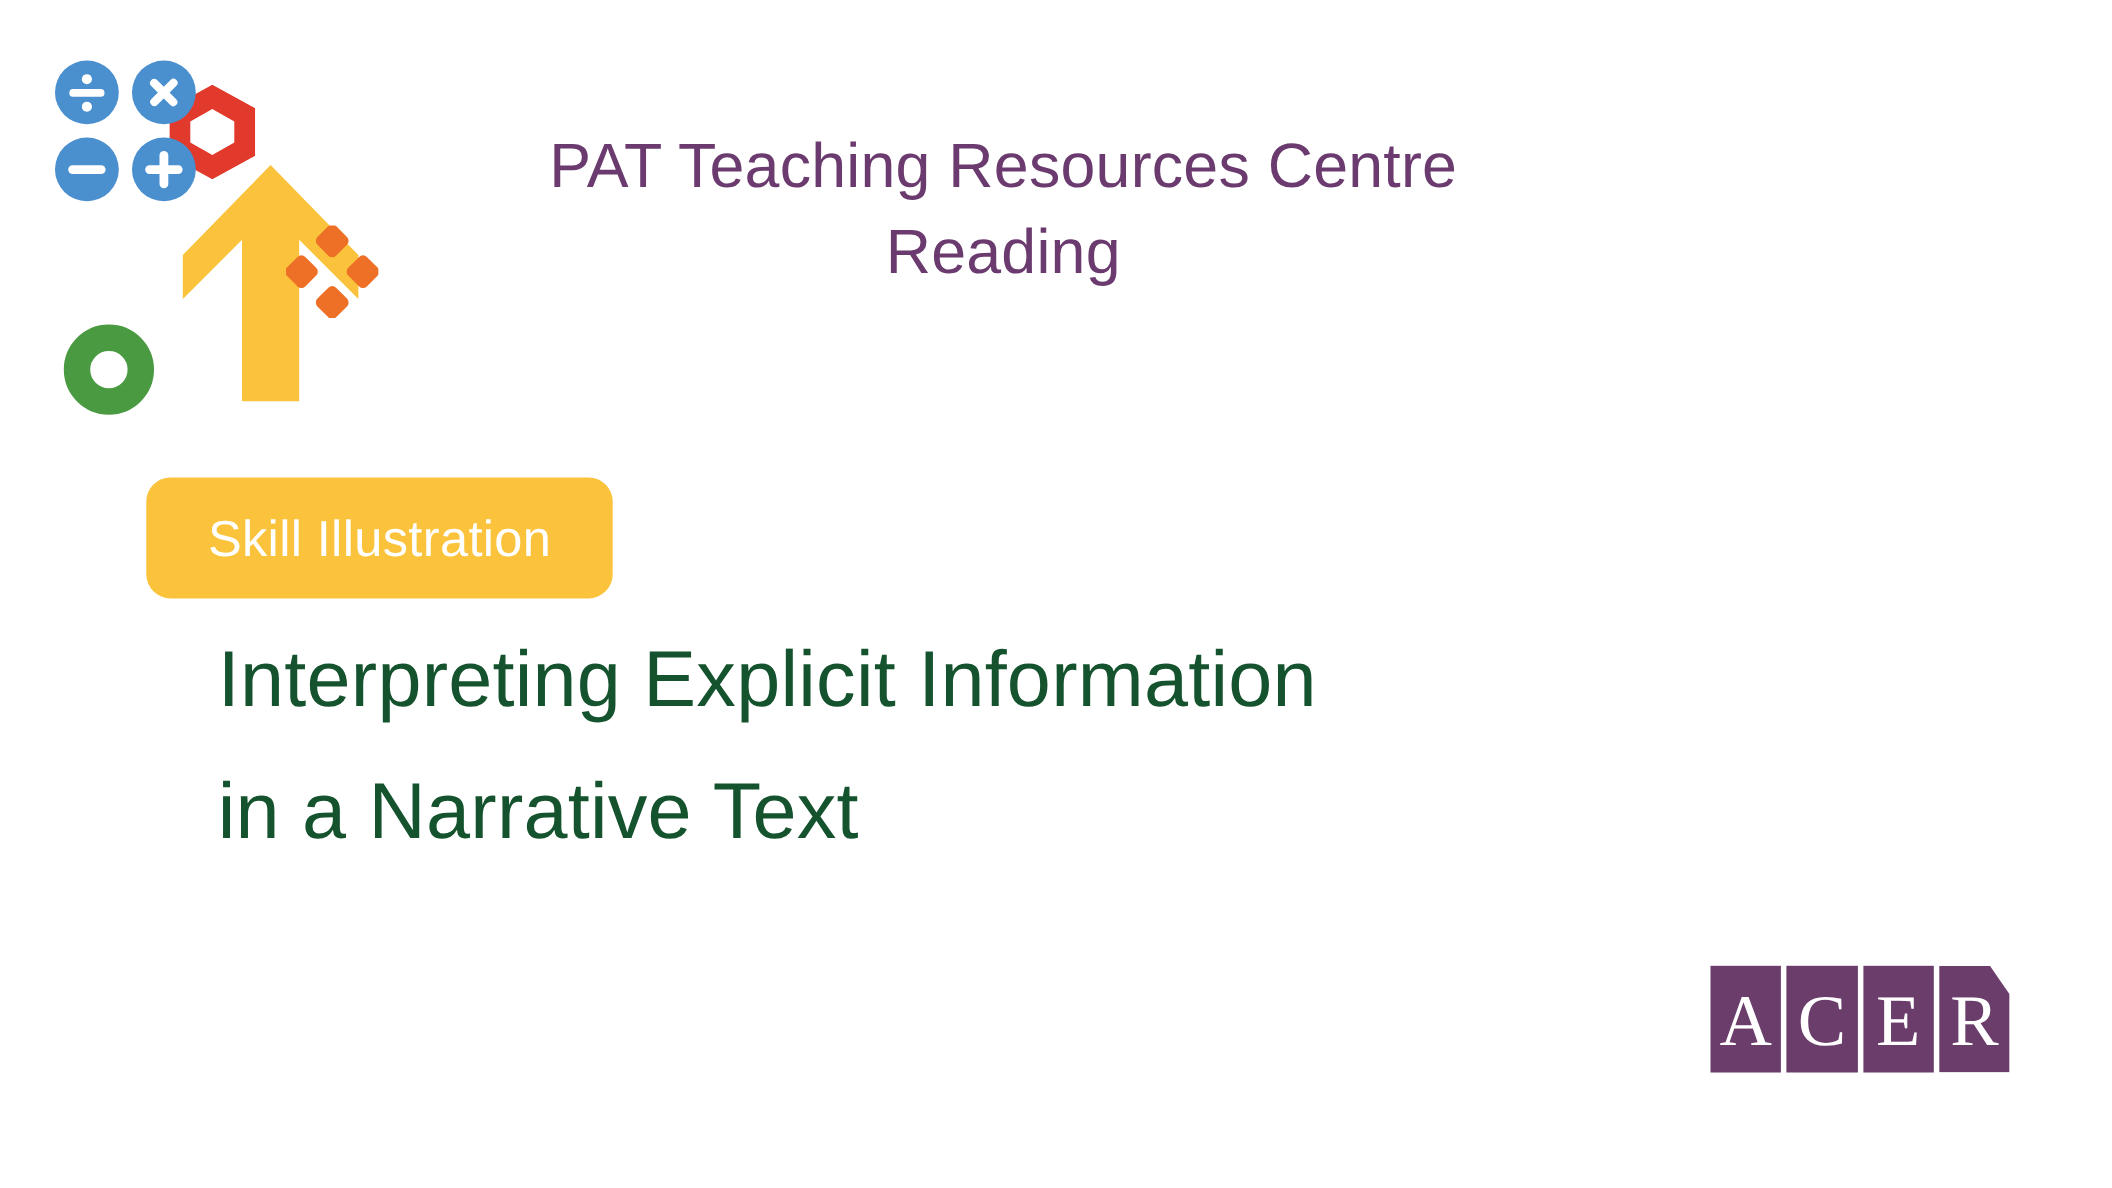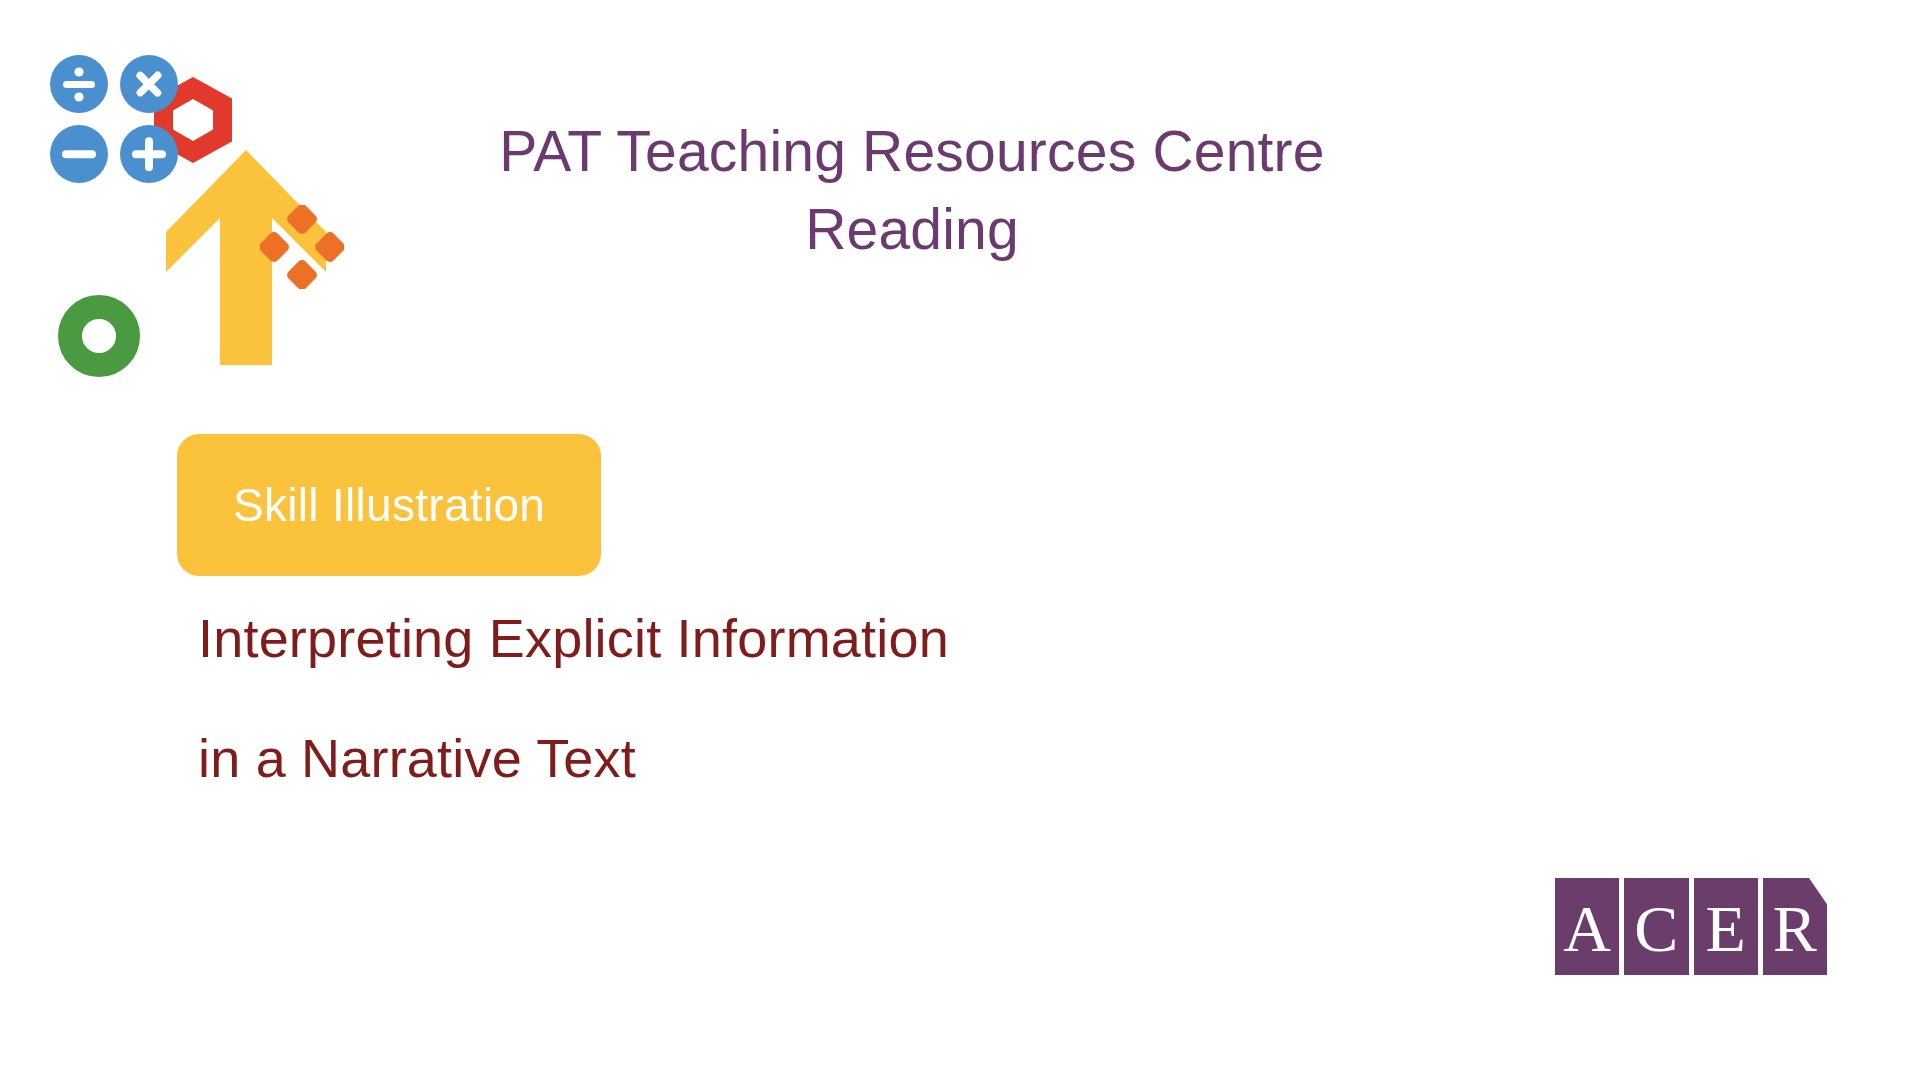--- a/index.html
+++ b/index.html
@@ -75,43 +75,42 @@
     letter-spacing: 0.2px;
     white-space: pre-line;
     text-align: center;
   }
 
   
   .badge {
     position: absolute;
     left: 133px;
     top: 434px;
-    height: 142px;
+    height: 110px;
     padding: 0 56px;
     border-radius: 22px;
     background: #FBC33C;
     display: flex;
     align-items: center;
     justify-content: center;
     color: #ffffff;
     font-size: 46px;
     font-weight: 400;
     letter-spacing: 0.3px;
     box-sizing: border-box;
-    margin-left: 44px;
   }
 
   
   .main-title {
     position: absolute;
     left: 198px;
-    top: 578px;
+    top: 558px;
     width: 1450px;
-    color: #7f1d1d;
-    font-size: 54px;
+    color: #14532d;
+    font-size: 72px;
     line-height: 120px;
     font-weight: 400;
     letter-spacing: 0.2px;
     white-space: pre-line;
   }
 
   
   .acer-logo {
     position: absolute;
     left: 1555px;

